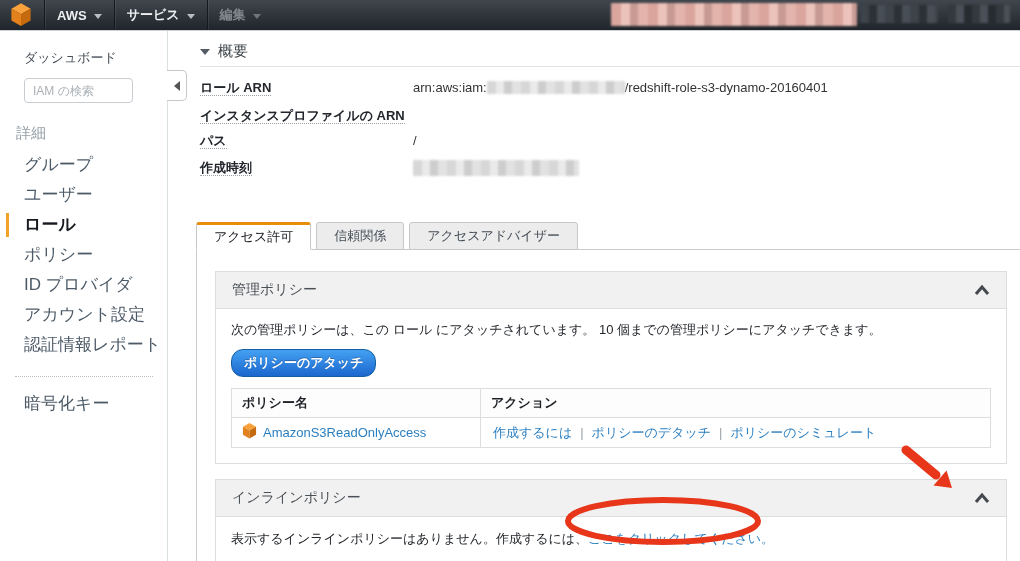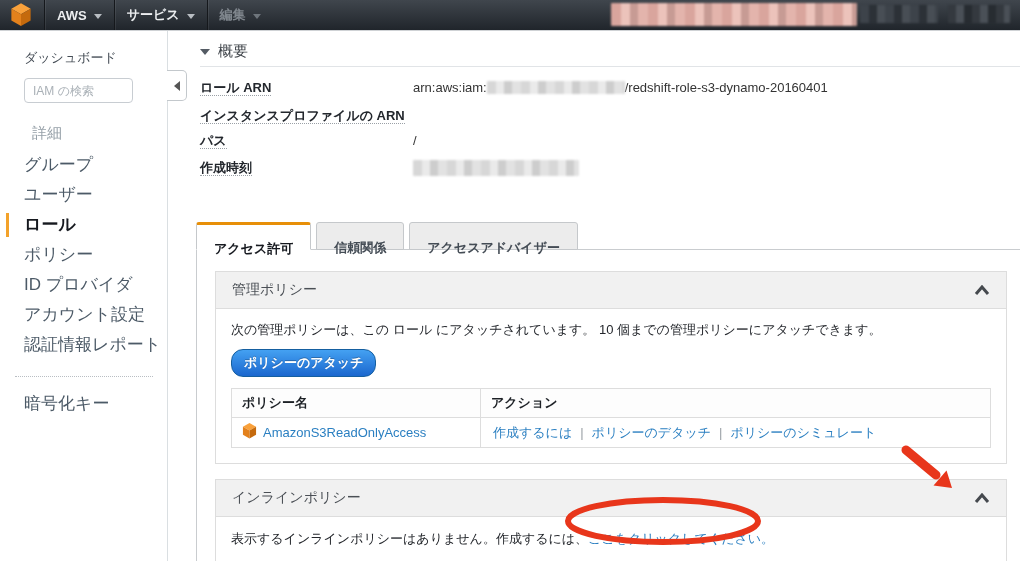--- a/index.html
+++ b/index.html
@@ -24,21 +24,21 @@
     background:repeating-linear-gradient(90deg,#3d434a 0 9px,#2c3137 9px 17px,#484e55 17px 25px); }
   .blur.dark2 { left:948px; top:5px; width:62px; height:18px;
     background:repeating-linear-gradient(90deg,#34393f 0 8px,#4a5057 8px 16px,#272c31 16px 24px); }
 
   
   .sidebar { position:absolute; left:0; top:31px; bottom:0; width:168px; border-right:1px solid #dadfe2; background:#fff; }
   .side-dash { display:block; margin:18px 0 0 0; padding-left:24px; font-size:13px; color:#444c55; text-decoration:none; cursor:pointer; }
   .side-search { display:block; margin:11px 0 0 24px; width:109px; height:25px; border:1px solid #c8cdd2; border-radius:4px;
     padding:0 8px; font-size:12px; color:#444; outline:none; font-family:"Liberation Sans",sans-serif; }
   .side-search::placeholder { color:#aab1b7; }
-  .side-header { margin:21px 0 0 0; padding-left:32px; font-size:15px; color:#96a0a8; }
+  .side-header { margin:21px 0 0 0; padding-left:16px; font-size:15px; color:#96a0a8; }
   .side-item { position:relative; display:block; margin-top:14px; padding-left:24px; font-size:17px; line-height:16px;
     color:#4c5a67; text-decoration:none; cursor:pointer; }
   .side-item.active { color:#16191f; font-weight:bold; }
   .side-item.active::before { content:""; position:absolute; left:6px; top:-4px; bottom:-4px; width:3px; background:#f3a22a; }
   .side-divider { margin:23px 0 0 15px; width:138px; border-top:1px dotted #b9bec3; }
   .side-footer-item { margin-top:19px; }
 
   
   .collapse-handle { position:absolute; left:167px; top:70px; width:20px; height:31px; background:#fff;
     border:1px solid #c3c8cc; border-left:none; border-radius:0 5px 5px 0; cursor:pointer;
@@ -57,21 +57,21 @@
   .ov-label { width:213px; font-size:13px; font-weight:bold; color:#23272d; line-height:19px; }
   .ov-label span { border-bottom:1px dotted #9aa0a6; }
   .ov-value { font-size:13px; color:#333; line-height:19px; }
   .blur-inline { display:inline-block; vertical-align:-2px; filter:blur(.8px); border-radius:1px;
     background:repeating-linear-gradient(90deg,#d7d7d7 0 9px,#eaeaea 9px 17px,#cdcdcd 17px 25px,#e2e2e2 25px 34px); }
   .blur-arn { width:138px; height:13px; }
   .blur-time { width:166px; height:16px; vertical-align:-4px; }
 
   
   .tabstrip { position:absolute; left:28px; top:191px; display:flex; gap:5px; z-index:2; }
-  .tab { height:28px; line-height:26px; padding:12px 17px; font-size:13px; font-weight:bold; color:#444c55;
+  .tab { height:28px; line-height:26px; padding:0 17px; font-size:13px; font-weight:normal; color:#444c55;
     background:#ececec; border:1px solid #c5c8cb; border-radius:3px 3px 0 0; cursor:pointer; white-space:nowrap; }
   .tab.active { background:#fff; color:#16191f; border-top:3px solid #e78f08; line-height:23px; border-bottom:1px solid #fff; margin-bottom:-1px; }
 
   .tabpanel { position:absolute; left:28px; top:218px; right:-2px; bottom:-6px; background:#fff;
     border:1px solid #c9cccf; padding:21px 14px 0 18px; }
 
   .panel { border:1px solid #ddd; background:#fff; width:792px; }
   .panel + .panel { margin-top:15px; }
   .panel-h { height:37px; background:#f1f1f1; border-bottom:1px solid #ddd; display:flex; align-items:center;
     padding:0 16px; font-size:14px; color:#4a4f55;gap:30px; }

